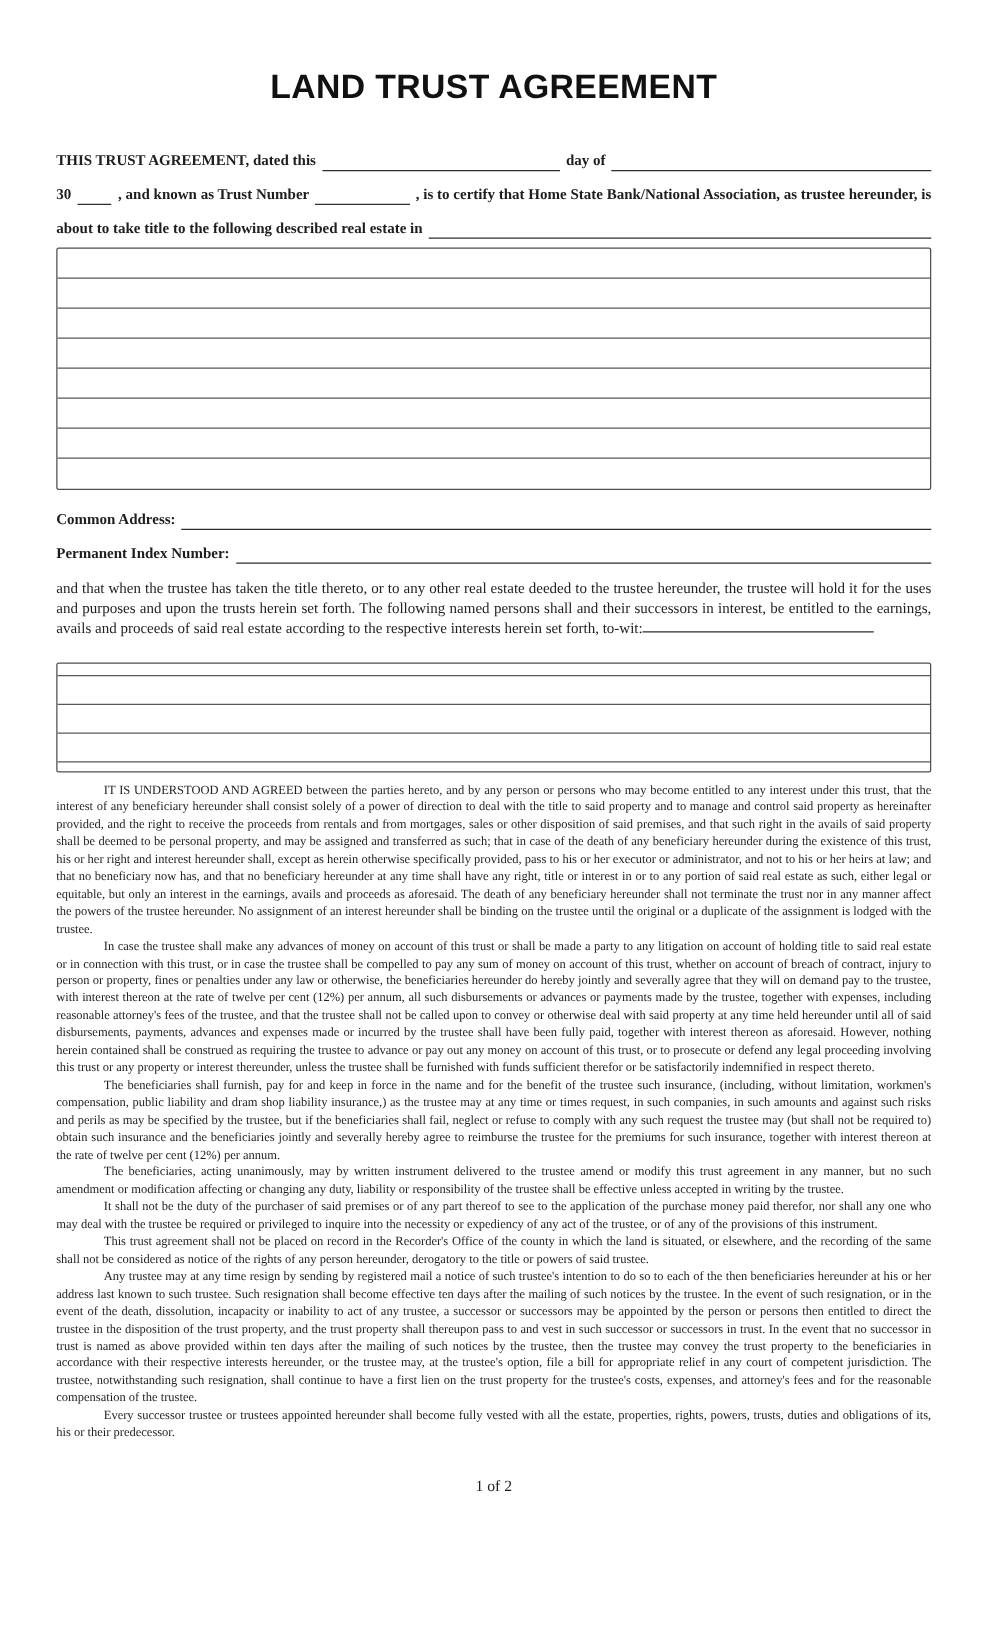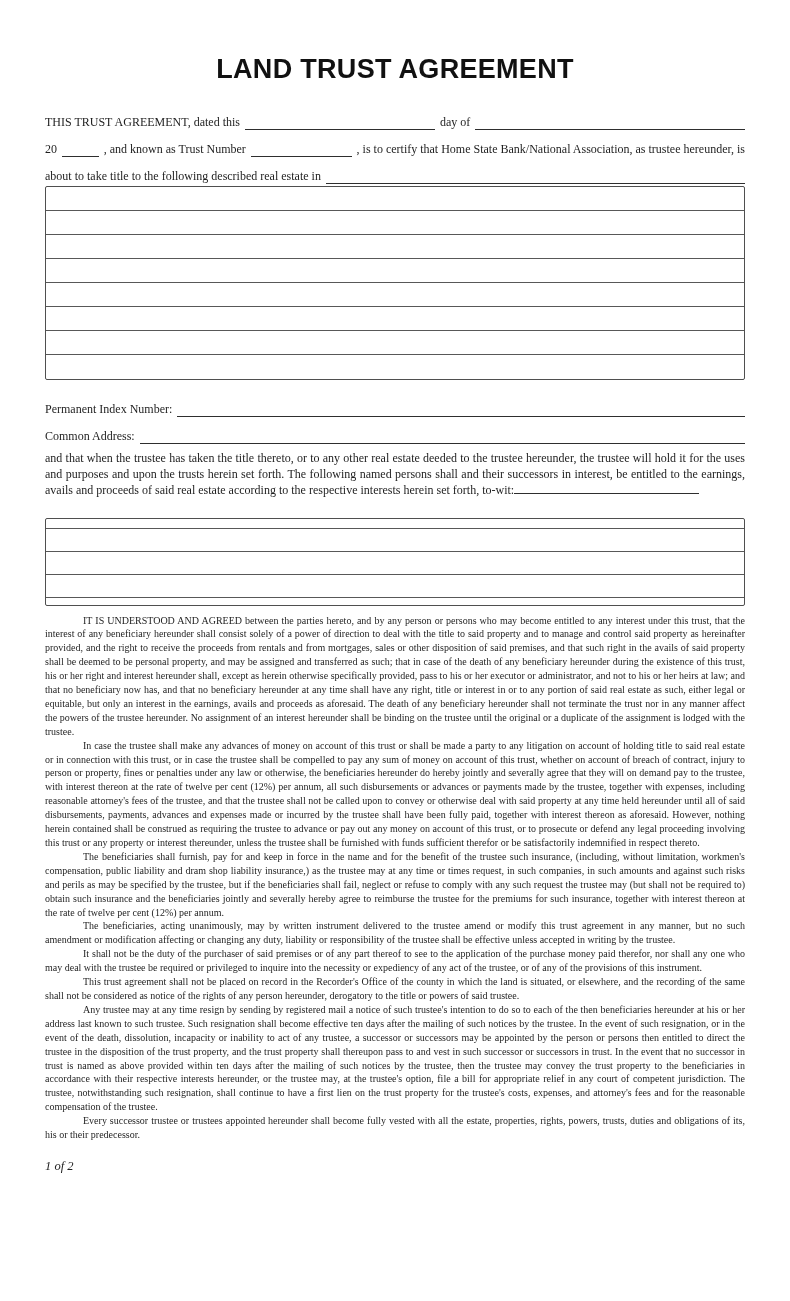--- a/index.html
+++ b/index.html
@@ -8,33 +8,34 @@
     width:790px;height:1301px;
     box-sizing:border-box;
     margin:0 auto;
     padding:54px 45px 0 45px;
     background:#ffffff;
     color:#1e1e1e;
     font-family:"Liberation Serif", "DejaVu Serif", serif;
     overflow:hidden;
   }
   .title{
-    margin:0 0 18px 0;
+    margin:0 0 30px 0;
     text-align:center;
     font-family:"Liberation Sans", "DejaVu Sans", sans-serif;
     font-weight:bold;
     font-size:27px;
     letter-spacing:0.3px;
     color:#111111;
   }
   .row{
     display:flex;
-    align-items:flex-end;
+    align-items:center;
     height:27px;
     column-gap:5px;
+    font-weight:bold;
   }
   .t{
     white-space:pre;
     line-height:15px;
     font-size:12px;
   }
   .blank{
     display:block;
     height:15px;
     border-bottom:1px solid #2e2e2e;
@@ -72,42 +73,41 @@
   .box2{margin-top:1px;}
   .body{margin-top:8px;}
   .para{
     margin:0;
     text-indent:38px;
     text-align:justify;
     font-size:10px;
     line-height:13.9px;
   }
   .footer{
-    margin-top:17px;
-    text-align:left;
+    margin-top:28px;
+    text-align:center;
     font-size:12.5px;
-    font-style:italic;
   }
 </style>
 </head>
 <body>
 
 <div class="page">
 
   <h1 class="title">LAND TRUST AGREEMENT</h1>
 
   <div>
     <div class="row">
       <span class="t">THIS TRUST AGREEMENT, dated this</span>
       <span class="blank b-day"></span>
       <span class="t">day of</span>
       <span class="blank b-month"></span>
     </div>
     <div class="row">
-      <span class="t">20</span>
+      <span class="t">30</span>
       <span class="blank b-year"></span>
       <span class="t">, and known as Trust Number</span>
       <span class="blank b-trustnum"></span>
       <span class="t">, is to certify that Home State Bank/National Association, as trustee hereunder, is</span>
     </div>
     <div class="row">
       <span class="t">about to take title to the following described real estate in</span>
       <span class="blank b-flex"></span>
     </div>
   </div>
@@ -118,25 +118,25 @@
     <div class="rl"></div>
     <div class="rl"></div>
     <div class="rl"></div>
     <div class="rl"></div>
     <div class="rl"></div>
     <div class="rl"></div>
   </div>
 
   <div class="fields">
     <div class="row">
-      <span class="t">Permanent Index Number:</span>
+      <span class="t">Common Address:</span>
       <span class="blank b-flex"></span>
     </div>
     <div class="row">
-      <span class="t">Common Address:</span>
+      <span class="t">Permanent Index Number:</span>
       <span class="blank b-flex"></span>
     </div>
   </div>
 
   <p class="clause"><span>and that when the trustee has taken the title thereto, or to any other real estate deeded to the trustee hereunder, the trustee will hold it for the uses and purposes and upon the trusts herein set forth. The following named persons shall and their successors in interest, be entitled to the earnings, avails and proceeds of said real estate according to the respective interests herein set forth, to-wit:</span><span class="towit-blank"></span></p>
 
   <div class="ruled-box box2">
     <div class="rl rl-a"></div>
     <div class="rl rl-b"></div>
     <div class="rl rl-b"></div>

